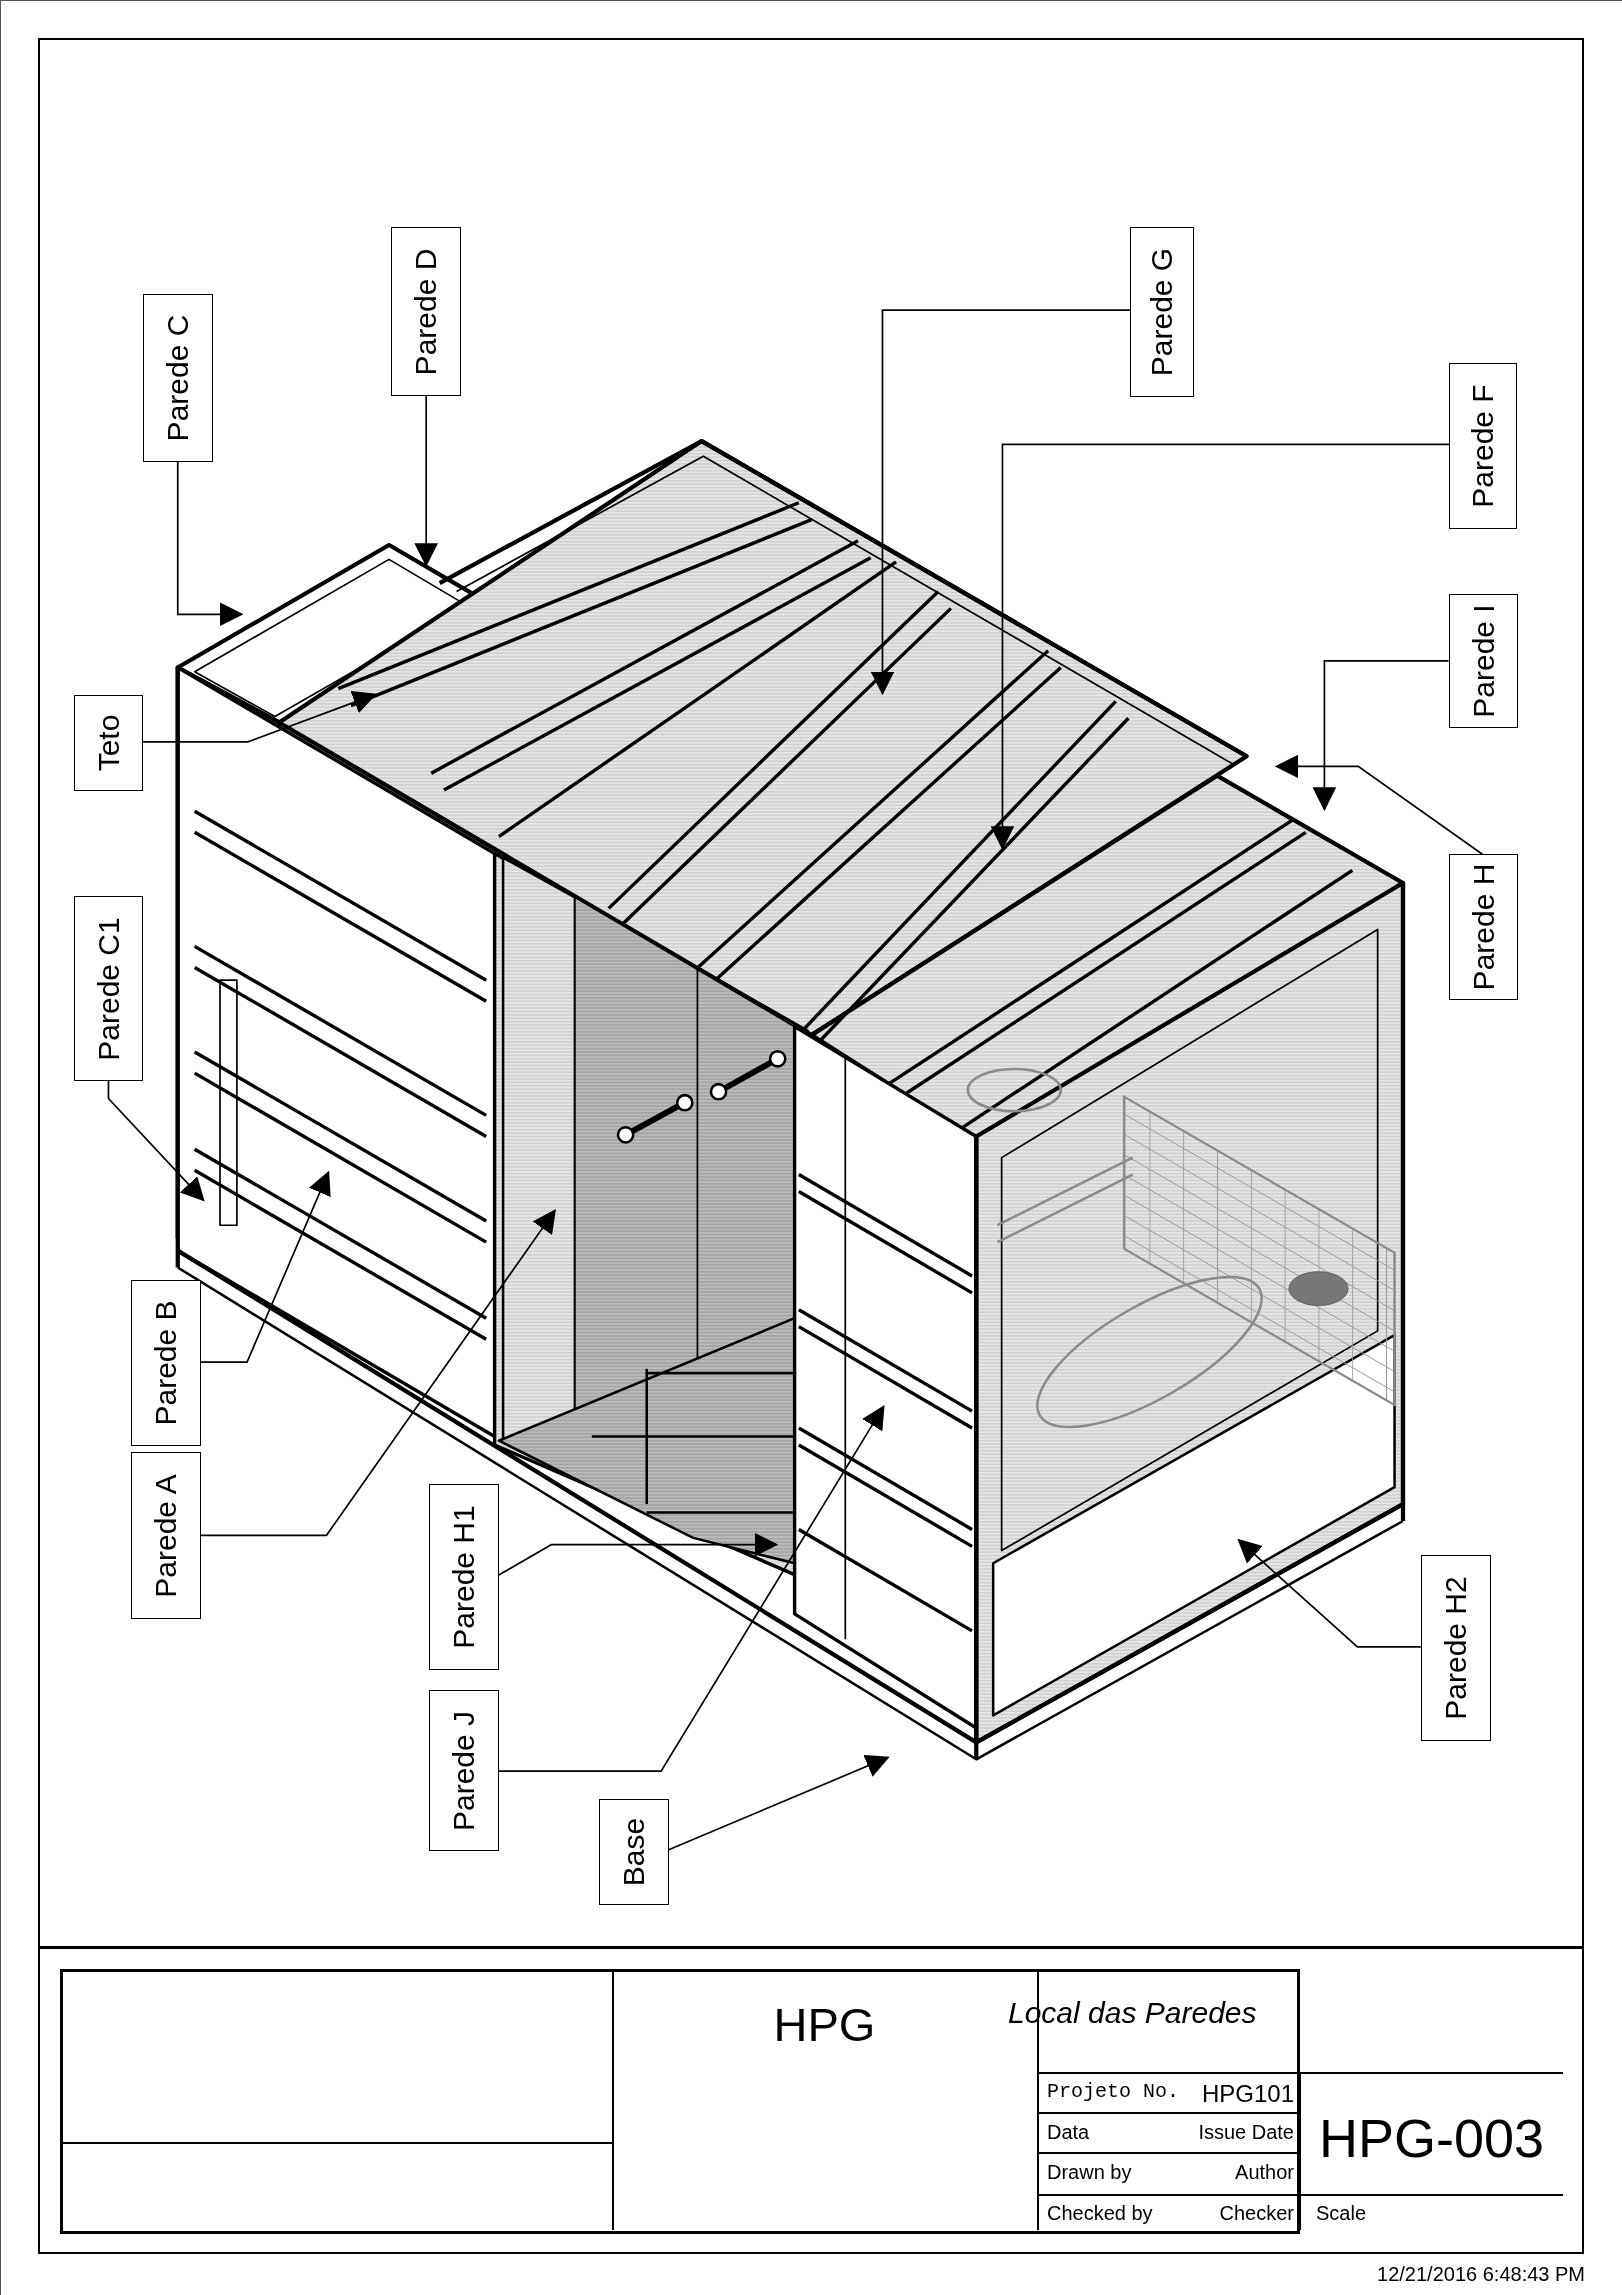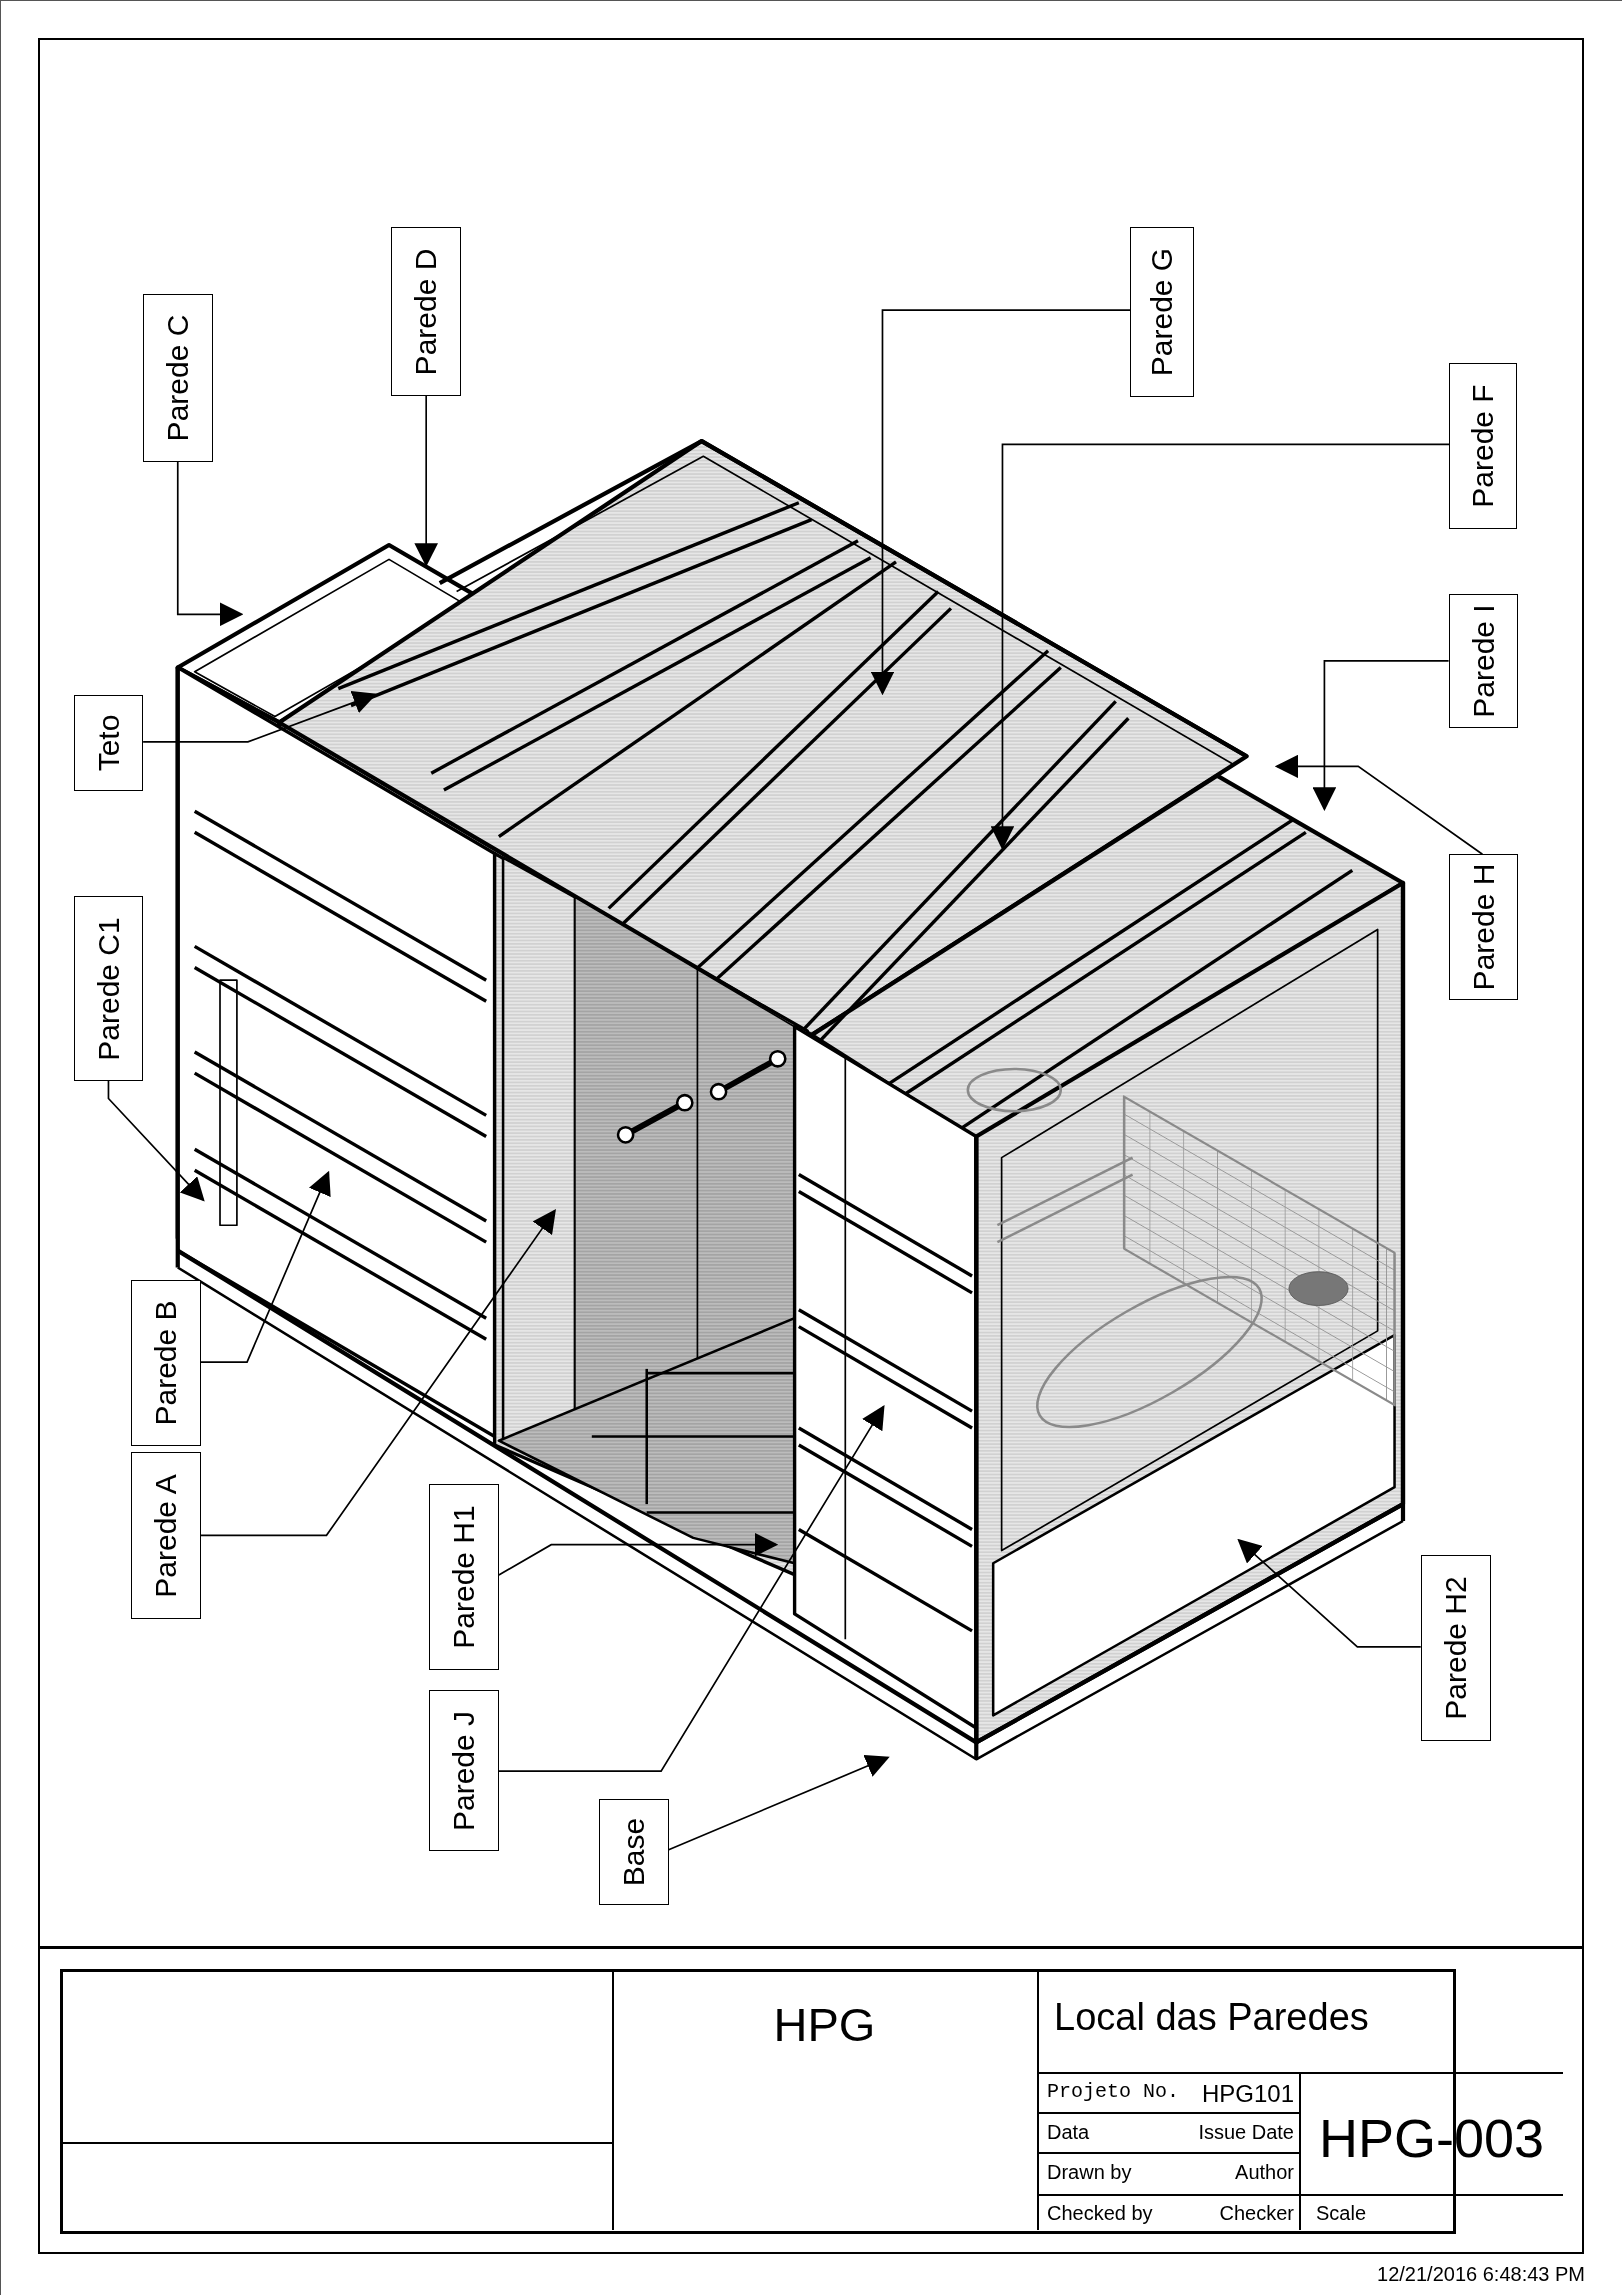--- a/index.html
+++ b/index.html
@@ -5,21 +5,21 @@
   html, body { margin:0; padding:0; background:#ffffff; }
   body { width:1623px; height:2295px; position:relative; overflow:hidden;
          font-family:"Liberation Sans", sans-serif; color:#000; }
   .sheet-edge { position:absolute; left:0; top:0; width:1621px; height:2294px; border:0.8px solid #555; }
   .frame { position:absolute; left:38px; top:38px; width:1546px; height:2216px; border:2.5px solid #000; box-sizing:border-box; }
   .frame-sep { position:absolute; left:38px; top:1946px; width:1546px; height:2.5px; background:#000; }
   svg.drawing { position:absolute; left:0; top:0; width:1623px; height:2295px; }
   .callout { position:absolute; border:1.3px solid #000; background:#fff; box-sizing:border-box; }
   .callout span { position:absolute; left:50%; top:50%; white-space:nowrap; font-size:30px;
                   transform:translate(-50%,-50%) rotate(-90deg); }
-  .tb { position:absolute; left:60px; top:1969px; width:1396px; height:265px; border:3.4px solid #000; box-sizing:border-box; }
+  .tb { position:absolute; left:60px; top:1969px; width:1240px; height:265px; border:3.4px solid #000; box-sizing:border-box; }
   .vline { position:absolute; width:1.7px; background:#000; }
   .hline { position:absolute; height:1.7px; background:#000; }
   .tb-text { position:absolute; white-space:nowrap; }
   .timestamp { position:absolute; right:38px; top:2263px; font-size:20px;margin-left:48px; }
 </style>
 </head>
 <body>
 
 <div class="sheet-edge"></div>
 <div class="frame"></div>
@@ -227,21 +227,21 @@
   <div class="vline" style="left:1236px;top:100px;height:158px;"></div>
 
   <div class="hline" style="left:0;top:170px;width:549px;"></div>
 
   <div class="hline" style="left:974px;top:100px;width:526px;"></div>
   <div class="hline" style="left:974px;top:140px;width:263px;"></div>
   <div class="hline" style="left:974px;top:180px;width:263px;"></div>
   <div class="hline" style="left:974px;top:222px;width:526px;"></div>
 
   <div class="tb-text" style="left:549px;width:425px;text-align:center;top:25px;font-size:47px;">HPG</div>
-  <div class="tb-text" style="left:991px;top:24px;font-size:38px;">Local das Paredes</div>
+  <div class="tb-text" style="left:945px;top:24px;font-size:30px;font-style:italic;">Local das Paredes</div>
 
   <div class="tb-text" style="left:984px;top:108px;font-size:20px;font-family:Liberation Mono, monospace;">Projeto No.</div>
   <div class="tb-text" style="left:1099px;width:132px;text-align:right;top:108px;font-size:24px;">HPG101</div>
   <div class="tb-text" style="left:984px;top:149px;font-size:20px;">Data</div>
   <div class="tb-text" style="left:1099px;width:132px;text-align:right;top:149px;font-size:20px;">Issue Date</div>
   <div class="tb-text" style="left:984px;top:189px;font-size:20px;">Drawn by</div>
   <div class="tb-text" style="left:1099px;width:132px;text-align:right;top:189px;font-size:20px;">Author</div>
   <div class="tb-text" style="left:984px;top:230px;font-size:20px;">Checked by</div>
   <div class="tb-text" style="left:1099px;width:132px;text-align:right;top:230px;font-size:20px;">Checker</div>
 

